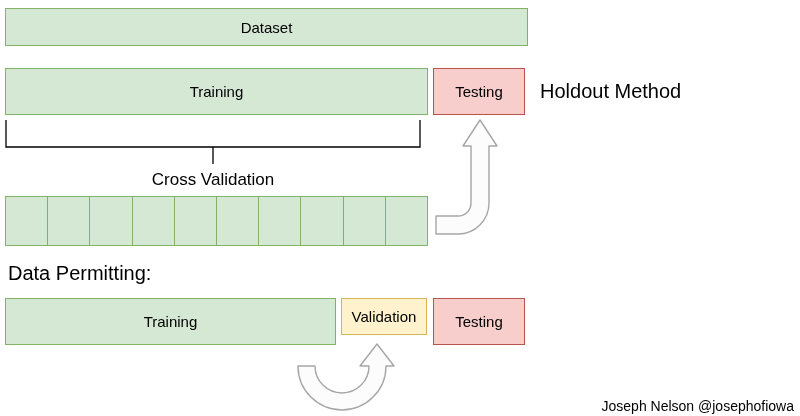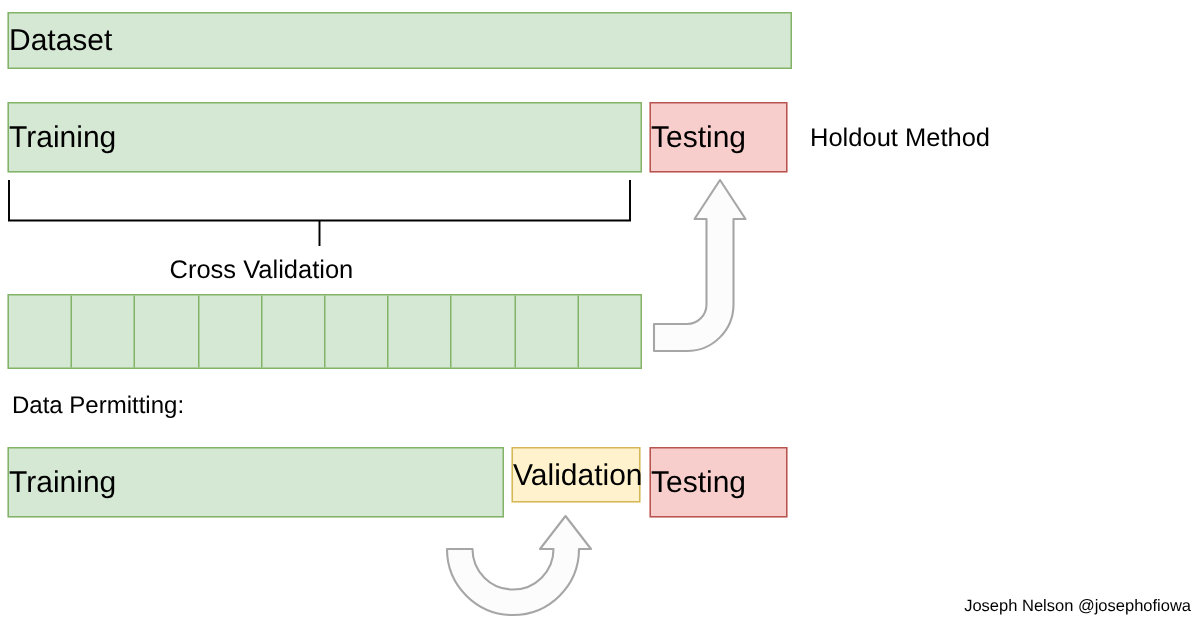--- a/index.html
+++ b/index.html
@@ -6,36 +6,36 @@
     --green-fill:#d5e8d4; --green-border:#82b366;
     --red-fill:#f8cecc;   --red-border:#b85450;
     --yellow-fill:#fff2cc;--yellow-border:#d6b656;
     --arrow-fill:#fcfcfc; --arrow-border:#a6a6a6;
     --bracket-stroke:#000000;
   }
   *{margin:0;padding:0;box-sizing:border-box}
   html,body{background:#fff}
   body{font-family:"Liberation Sans",sans-serif;color:#000}
   .canvas{position:relative;width:800px;height:416px;background:#fff;overflow:hidden}
-  .box{position:absolute;display:flex;align-items:center;
-       font-size:20px;border:1px solid;line-height:1}
+  .box{position:absolute;display:flex;align-items:center;justify-content:center;
+       font-size:15px;border:1px solid;line-height:1}
   .green{background:var(--green-fill);border-color:var(--green-border)}
   .red{background:var(--red-fill);border-color:var(--red-border)}
   .yellow{background:var(--yellow-fill);border-color:var(--yellow-border)}
-  .side-label{position:absolute;font-size:17px;display:flex;align-items:center;white-space:nowrap}
-  .heading-label{position:absolute;font-size:16px;white-space:nowrap}
-  .cv-label{position:absolute;left:113px;top:170px;width:200px;font-size:17px}
+  .side-label{position:absolute;font-size:20px;display:flex;align-items:center;white-space:nowrap}
+  .heading-label{position:absolute;font-size:20px;white-space:nowrap}
+  .cv-label{position:absolute;left:113px;top:170px;width:200px;text-align:center;font-size:17px}
   .folds{position:absolute;left:5px;top:196px;width:423px;height:50px;display:flex;
          background:var(--green-fill);border:1px solid var(--green-border)}
   .fold-cell{flex:1;border-right:1px solid var(--green-border)}
   .fold-cell:last-child{border-right:none}
   svg.overlay{position:absolute;left:0;top:0;pointer-events:none}
   .arrow{fill:var(--arrow-fill);stroke:var(--arrow-border);stroke-width:1.4;stroke-linejoin:round}
   .bracket{fill:none;stroke:var(--bracket-stroke);stroke-width:1.3}
-  .credit{position:absolute;right:6px;top:398px;font-size:11px;white-space:nowrap}
+  .credit{position:absolute;right:6px;top:398px;font-size:14px;white-space:nowrap}
 </style>
 </head>
 <body>
 
 <div class="canvas">
 
   <div class="box green" style="left:5px;top:8px;width:523px;height:38px">
     <span>Dataset</span>
   </div>
 

